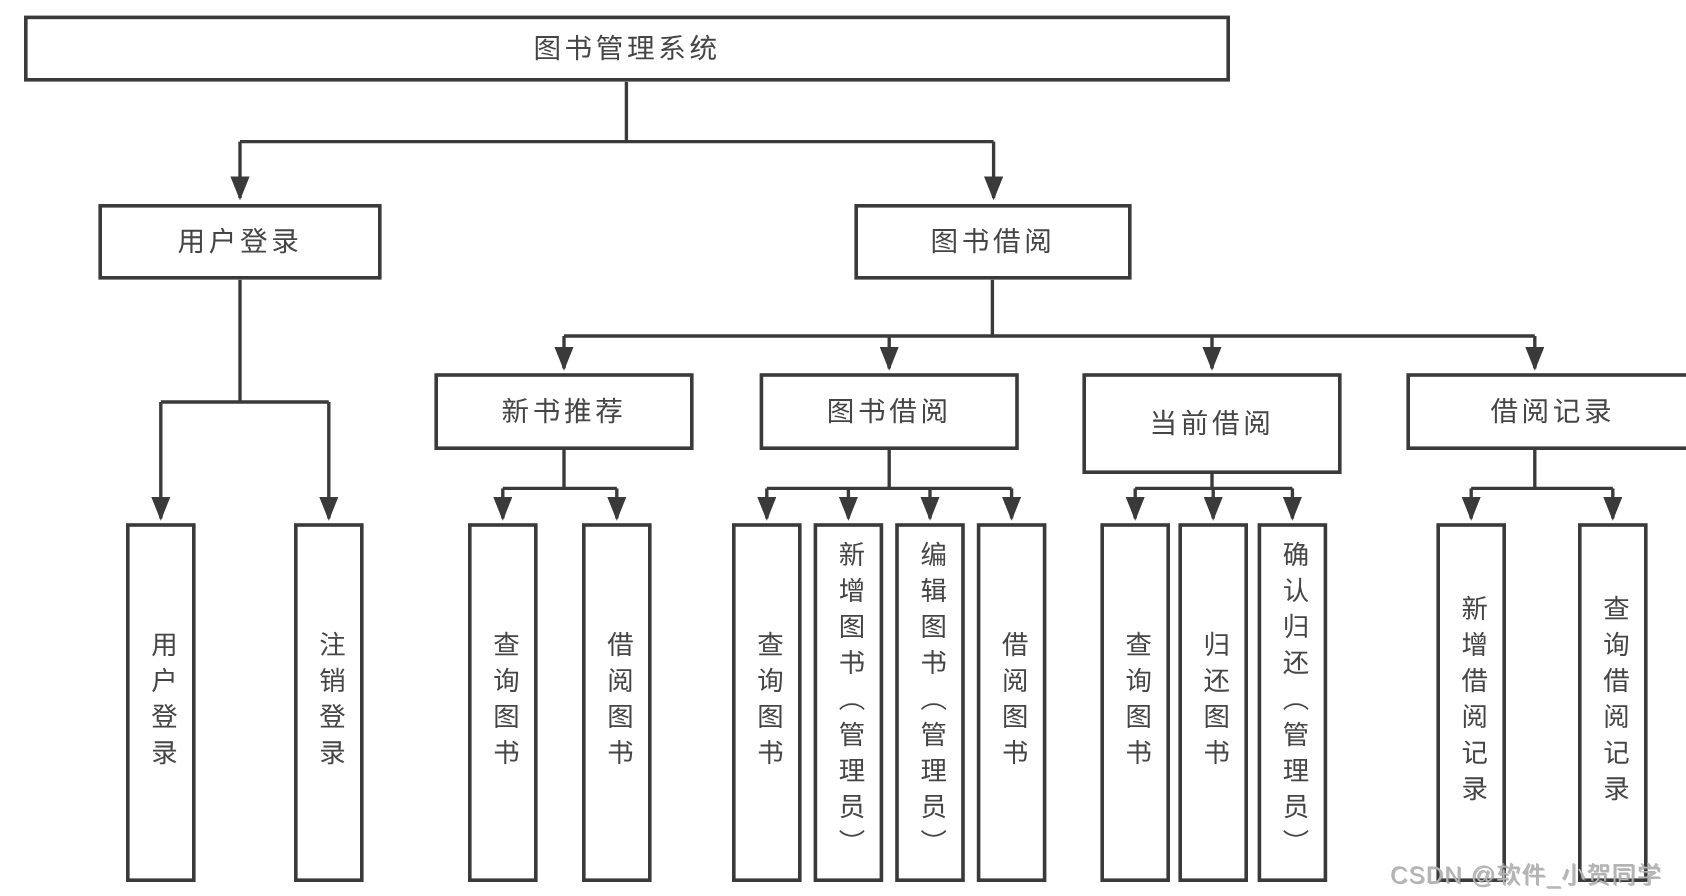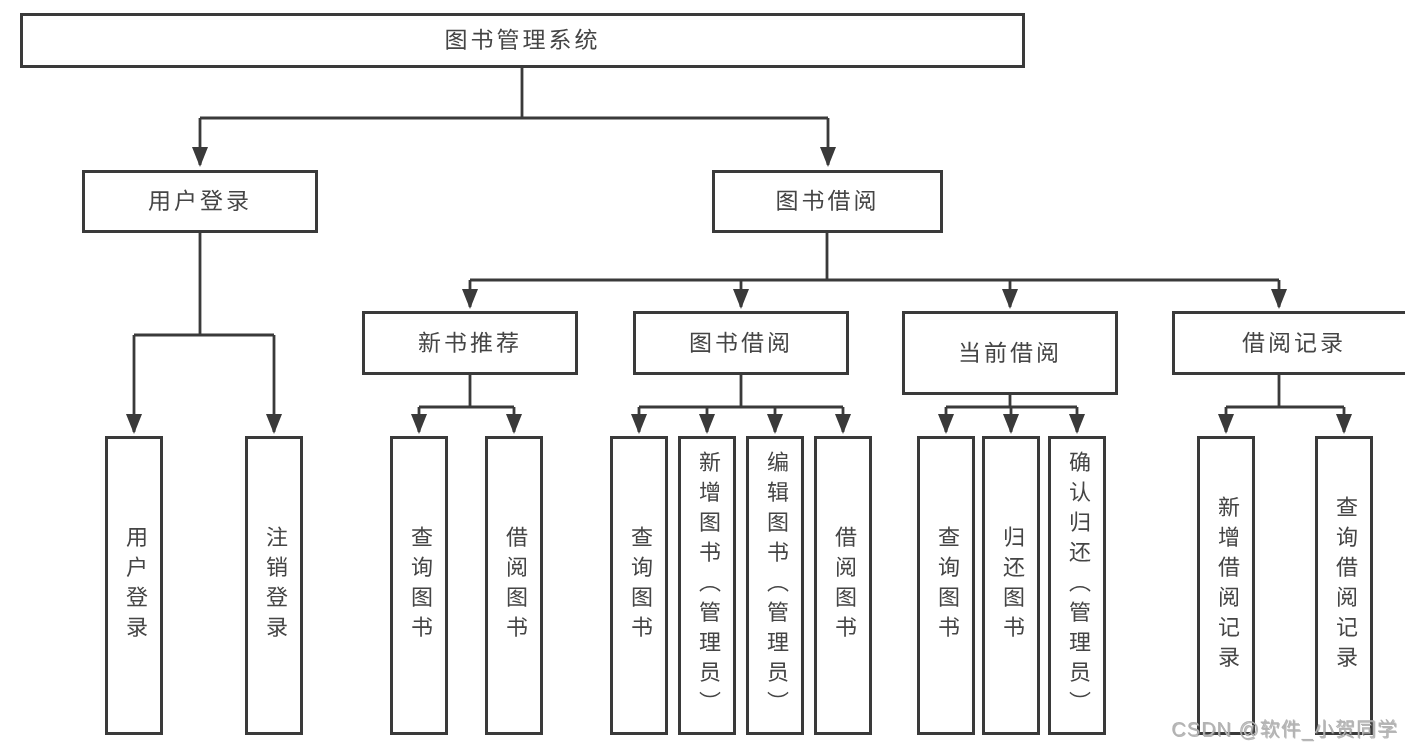--- a/index.html
+++ b/index.html
@@ -19,21 +19,21 @@
   .lbl{
     font-size:23px;letter-spacing:3px;color:#454545;
     white-space:nowrap;line-height:1;
   }
   .vlbl{
     writing-mode:vertical-rl;text-orientation:mixed;
     font-size:22px;letter-spacing:8px;color:#454545;
     line-height:1;white-space:nowrap;
   }
   #watermark{
-    position:absolute;z-index:2;right:7px;top:713px;
+    position:absolute;z-index:2;right:20px;top:713px;
     font-size:20px;color:#b3b3b3;letter-spacing:1px;
     text-shadow:1px 1px 0 rgba(125,125,125,.55);
     white-space:nowrap;
   }
   .stroke{stroke:#3a3a3a;stroke-width:2.8;fill:none;}
   .arrow{marker-end:url(#arr);}
 </style>
 </head>
 <body>
 

